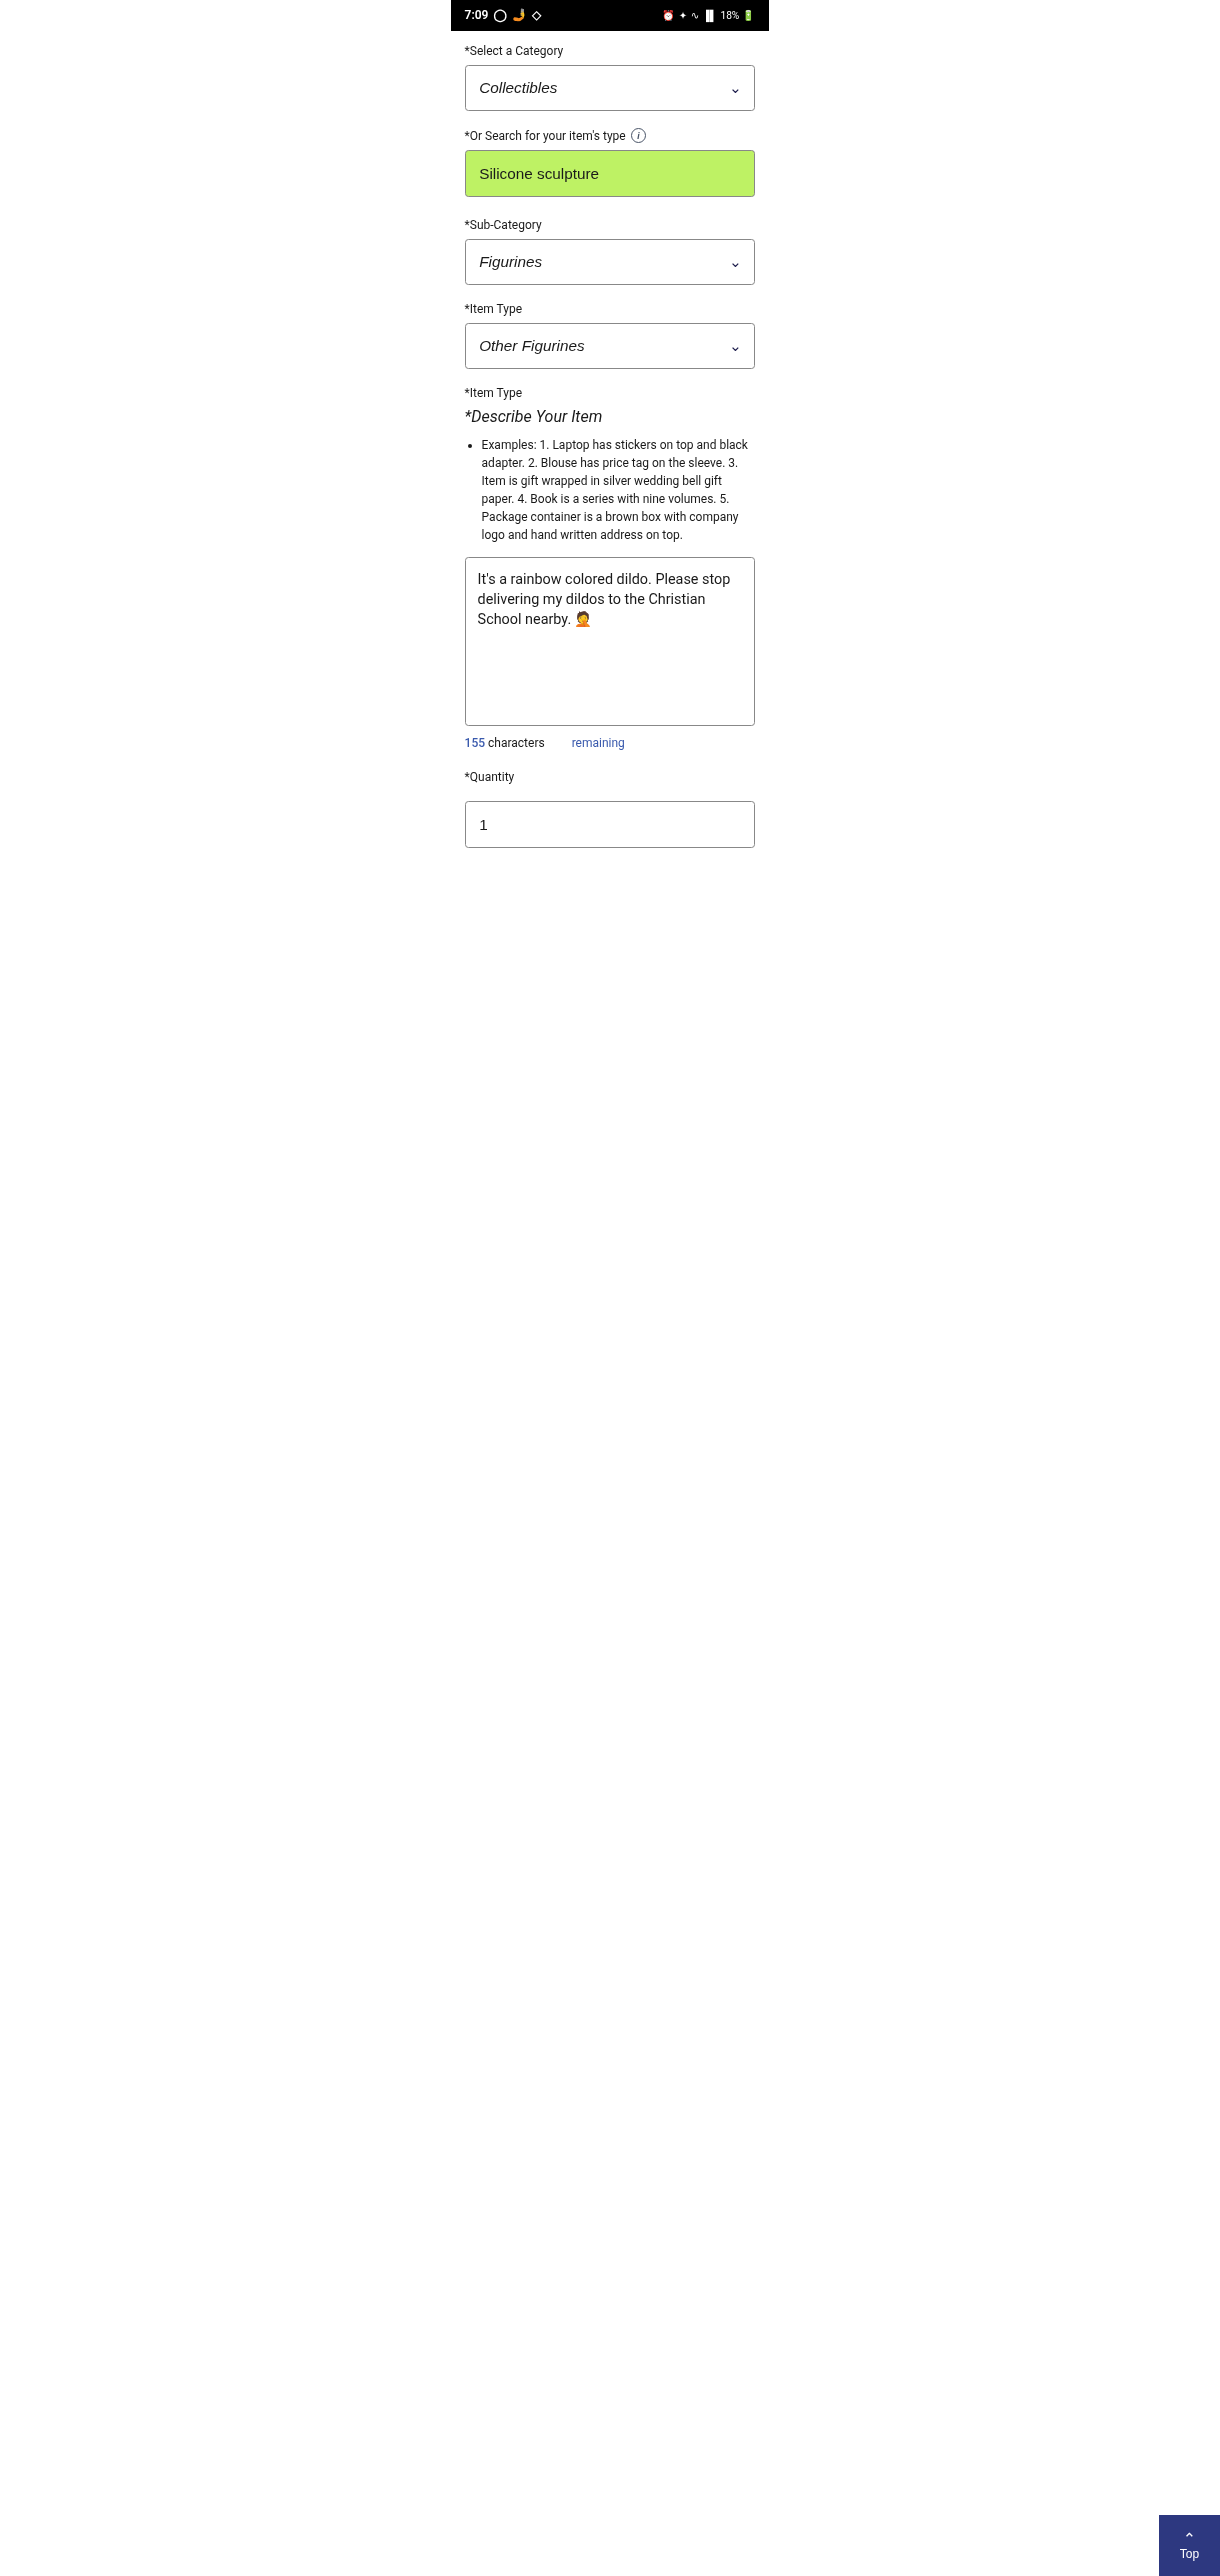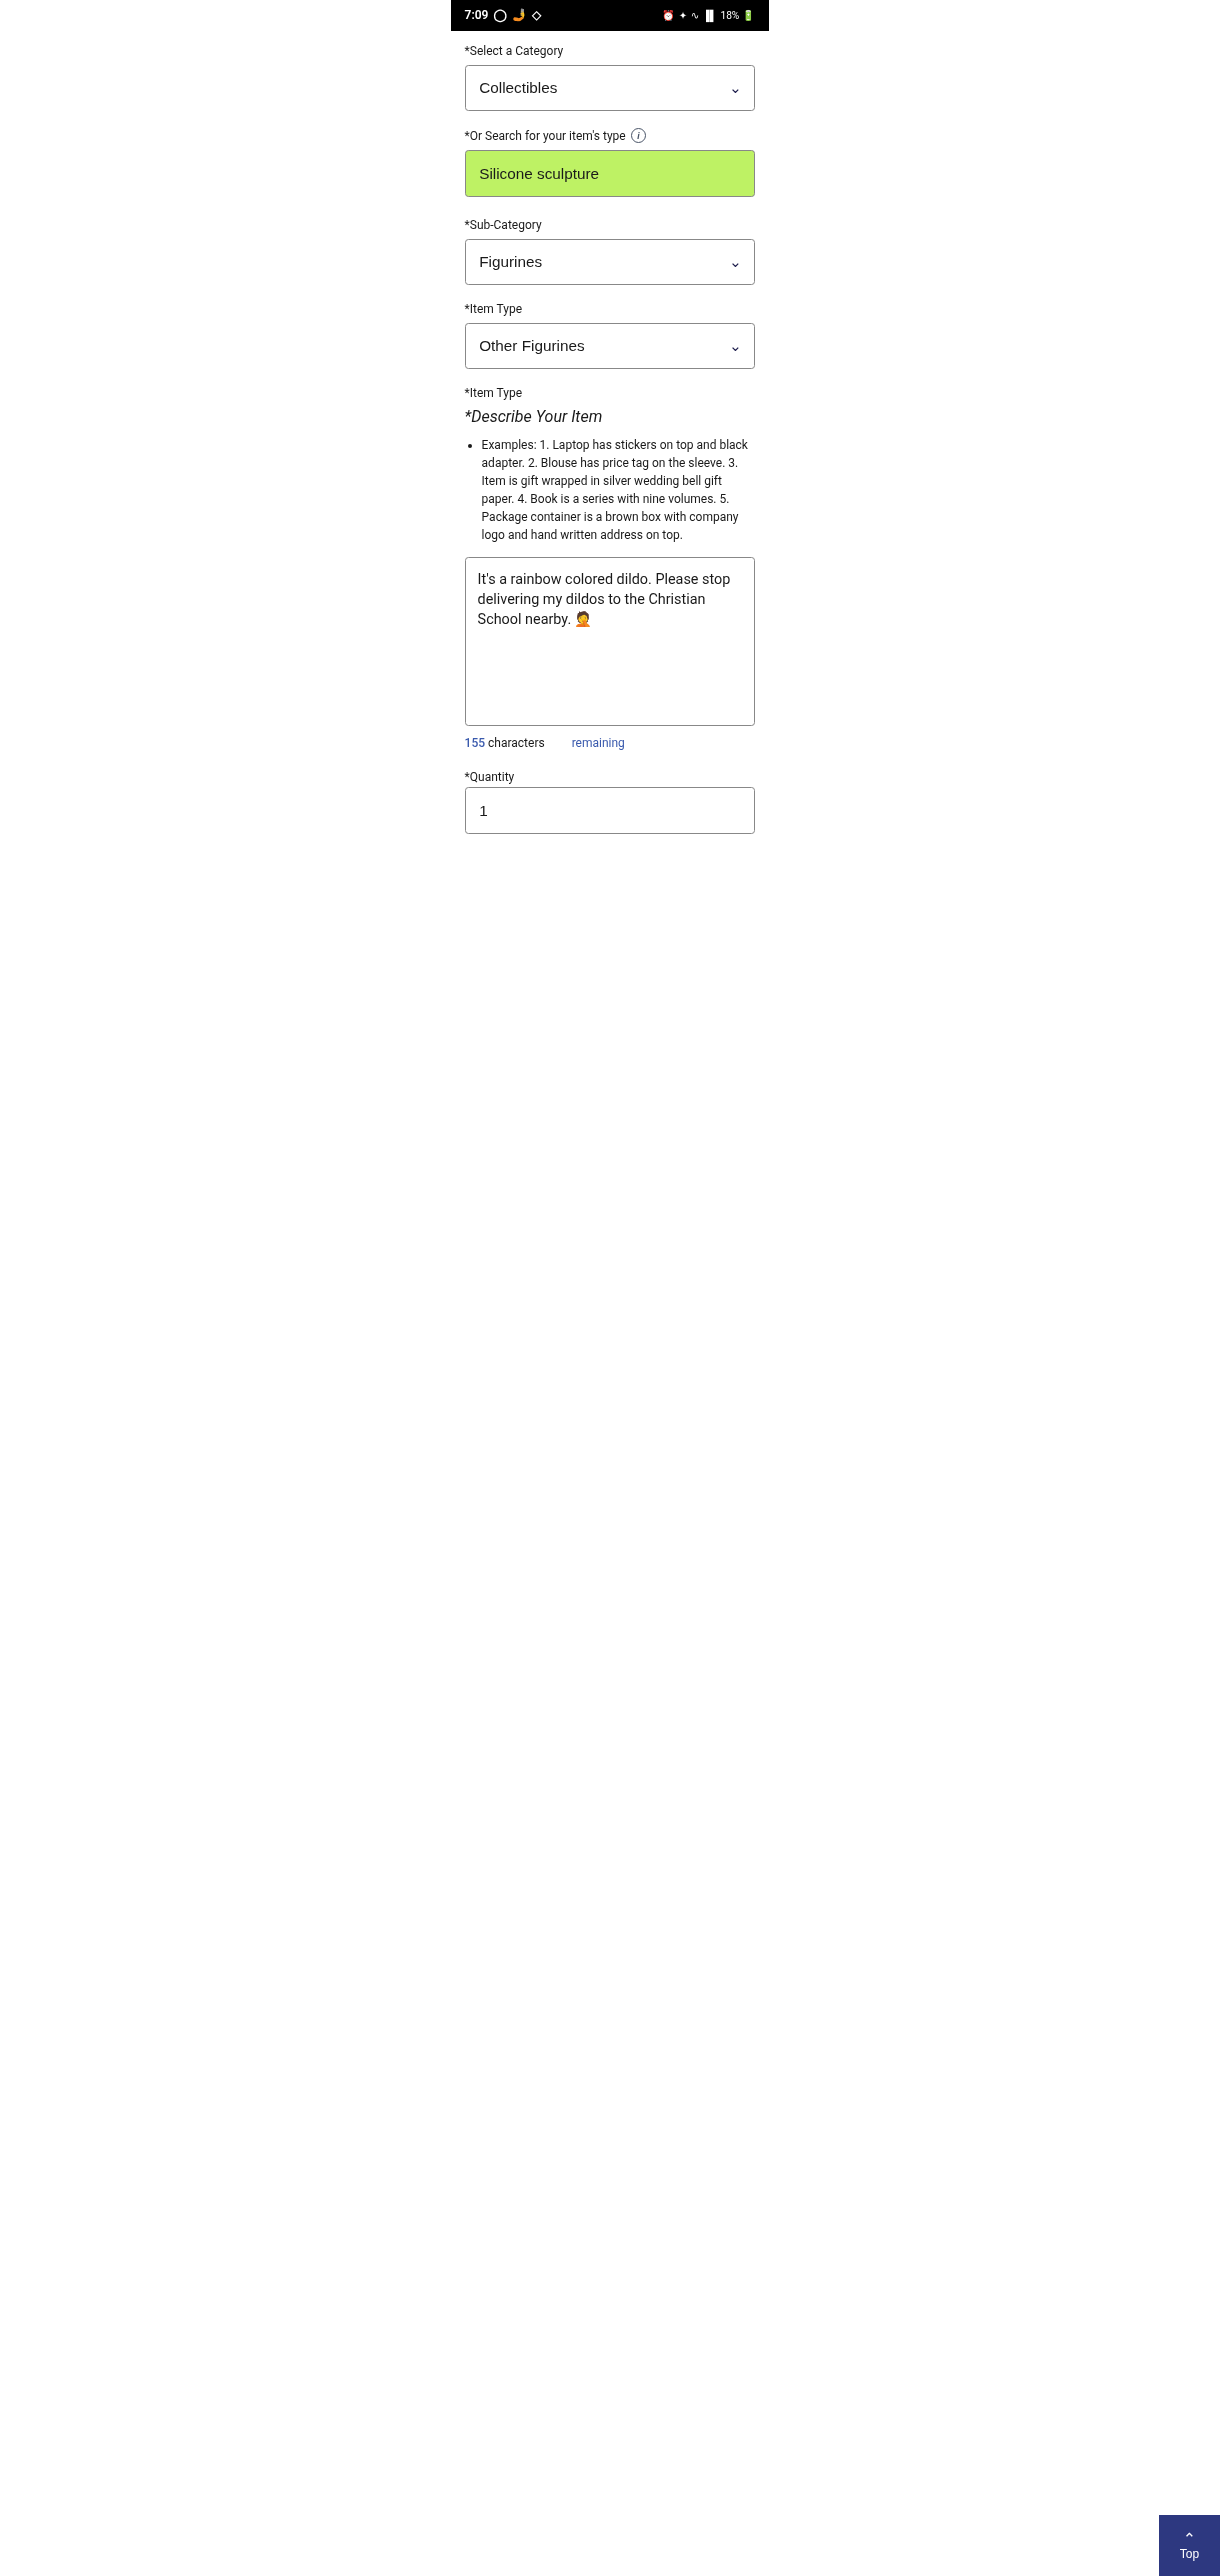--- a/index.html
+++ b/index.html
@@ -83,20 +83,21 @@
       width: 100%;
       border: 1.3px solid #888888;
       border-radius: 3.4px;
       padding: 13.6px 41px 13.6px 13.6px;
       font-size: 15.3px;
       color: #1a1a1a;
       background: #ffffff;
       appearance: none;
       -webkit-appearance: none;
       cursor: pointer;
+      font-style: italic;
     }
 
     .select-arrow {
       position: absolute;
       right: 13.6px;
       top: 50%;
       transform: translateY(-50%);
       pointer-events: none;
       font-size: 15.3px;
       color: #1a1a4a;
@@ -167,21 +168,21 @@
 
     .char-count .remaining-text {
       color: #3a5aad;
       padding-left: 24px;
     }
 
     
     .quantity-label {
       font-size: 12px;
       color: #1a1a1a;
-      margin-bottom: 3px;
+      margin-bottom: 17px;
     }
 
     .quantity-input {
       width: 100%;
       border: 1.3px solid #888888;
       border-radius: 3.4px;
       padding: 13.6px;
       font-size: 15.3px;
       color: #1a1a1a;
       background: #ffffff;

